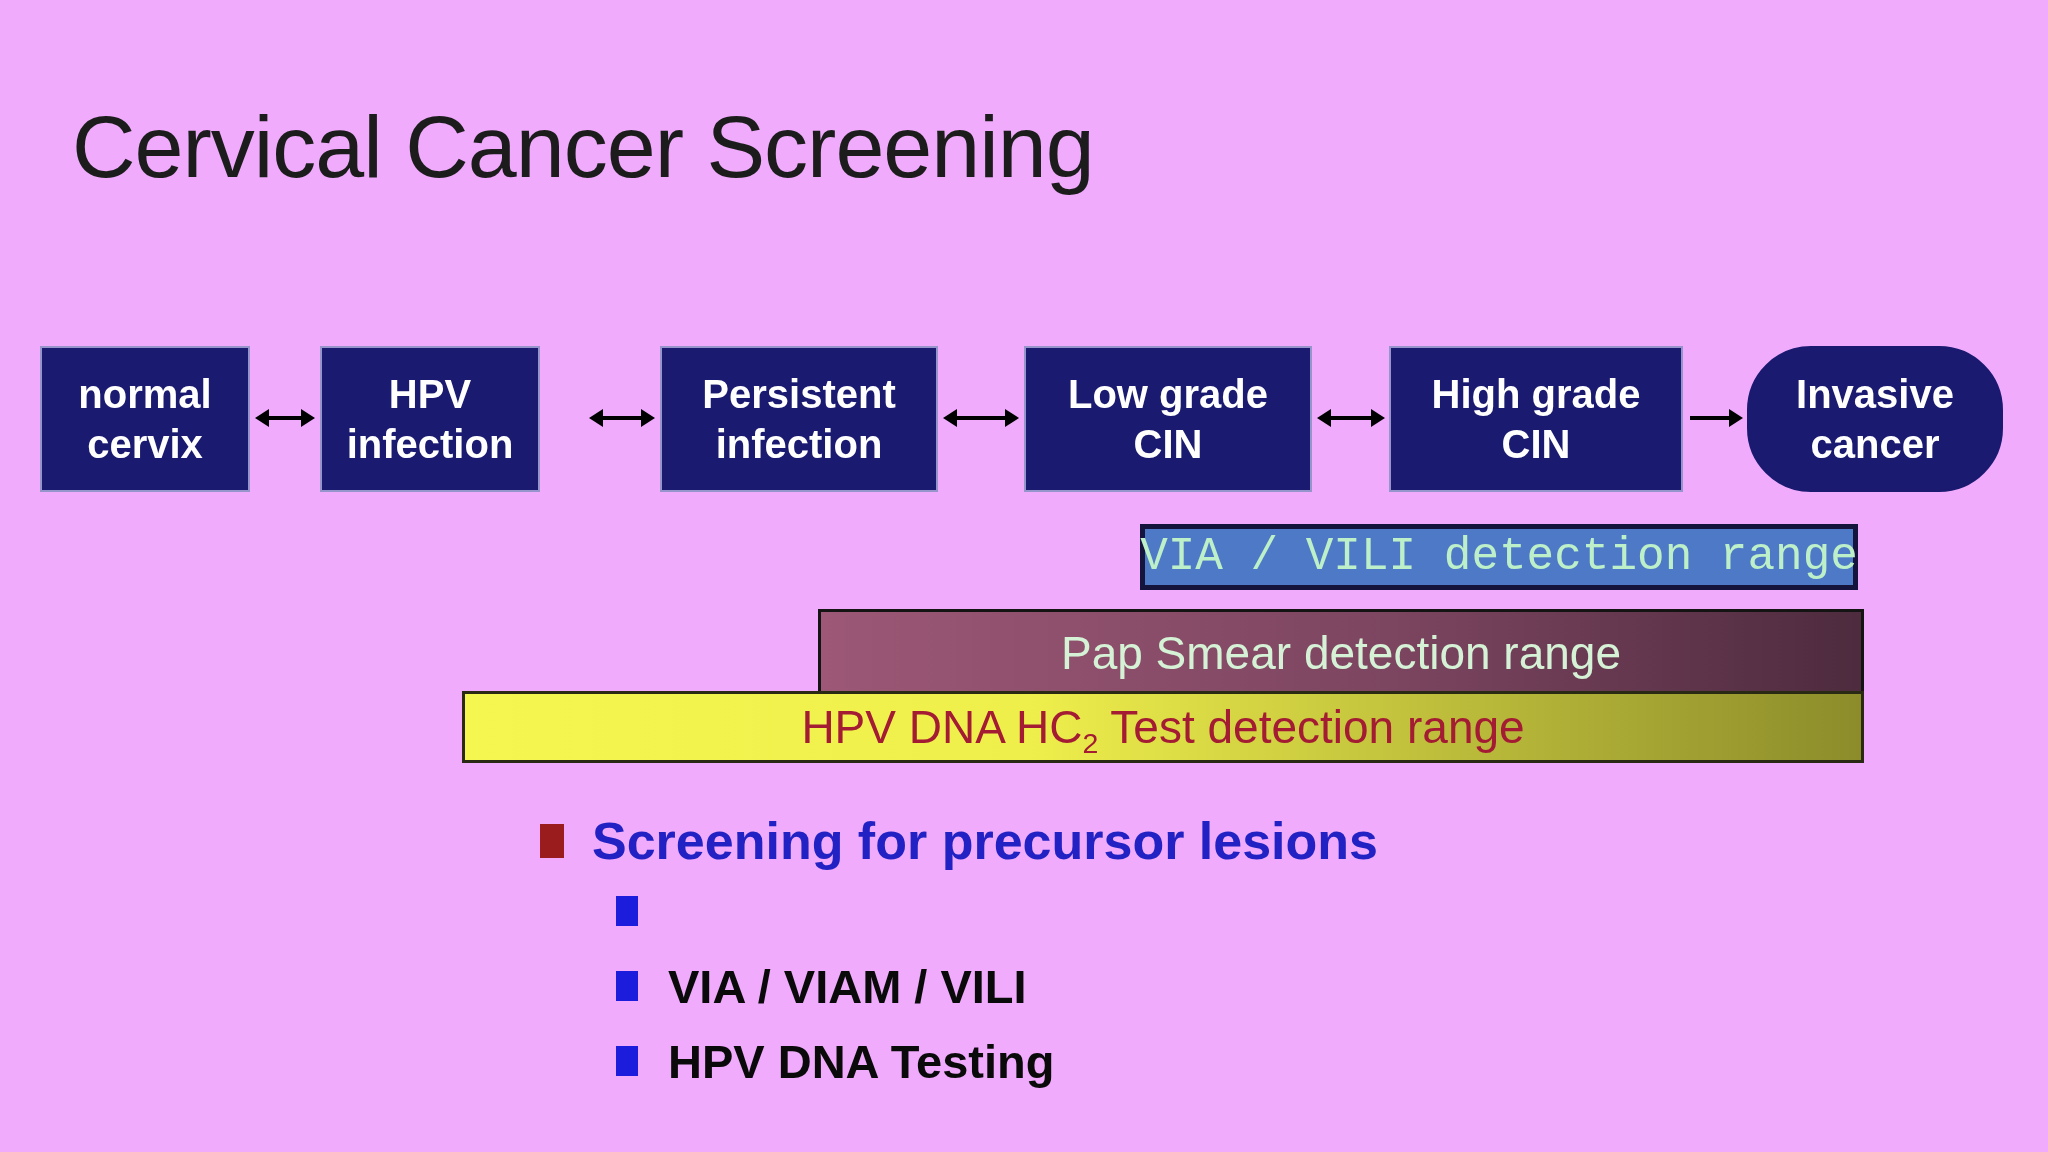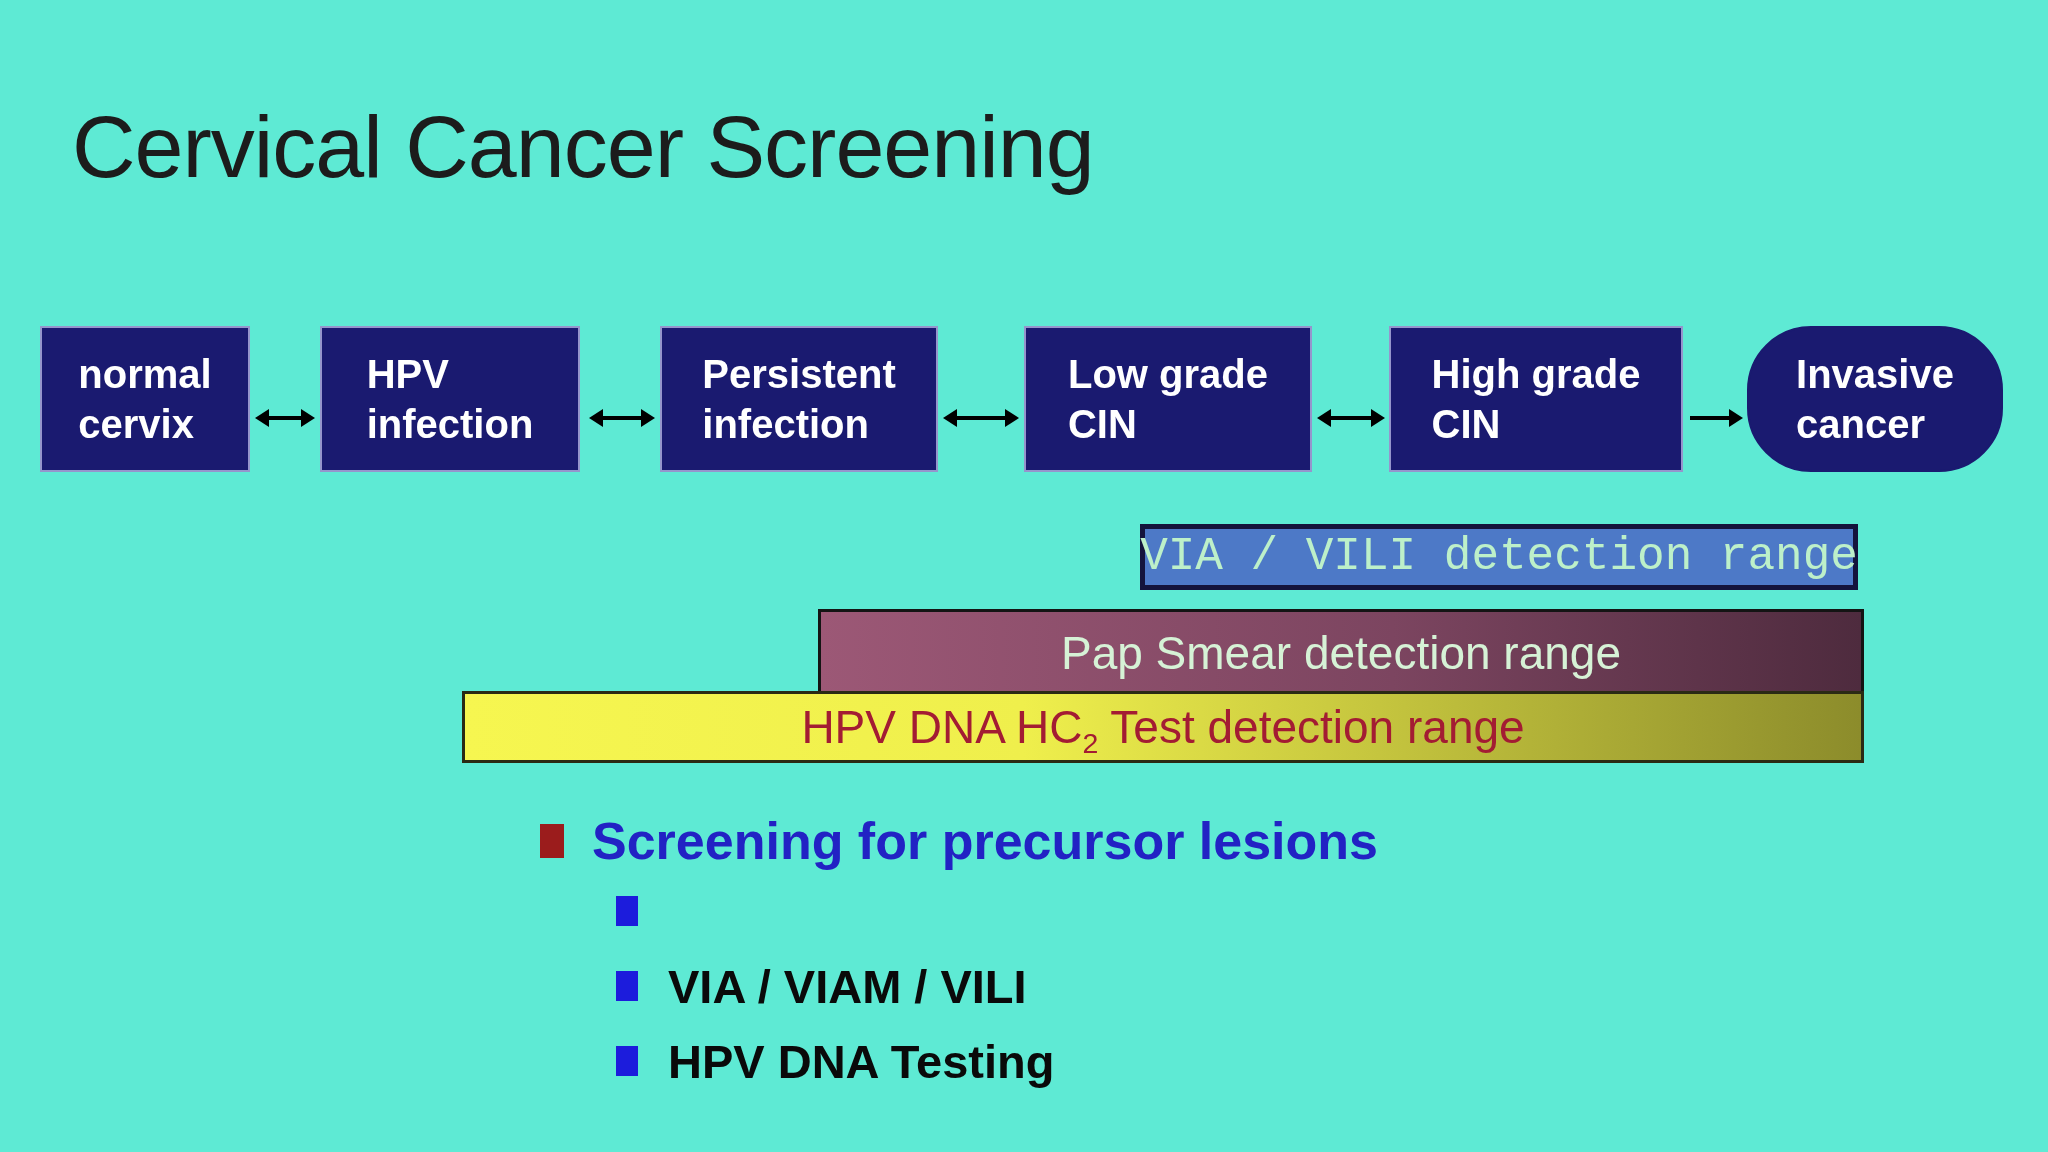--- a/index.html
+++ b/index.html
@@ -1,60 +1,61 @@
 <!DOCTYPE html>
 <html><head>
 <meta charset="utf-8">
 <style>
   html, body { margin: 0; padding: 0; background: #ffffff; }
   .slide {
     position: relative;
     width: 2048px;
     height: 1152px;
-    background: #5eead4;
+    background: #f0abfc;
     overflow: hidden;
     font-family: "Liberation Sans", sans-serif;
   }
 
   
   .title {
     position: absolute;
     left: 72px;
     top: 96px;
     margin: 0;
     font-size: 88px;
     font-weight: 300;
     letter-spacing: -1px;
     color: #1c1c1c;
     white-space: nowrap;
   }
 
   
   .stage {
     position: absolute;
-    top: 326px;
+    top: 346px;
     height: 146px;
     background: #1a1a70;
     border: 2px solid #9595cc;
     box-sizing: border-box;
     display: flex;
     align-items: center;
     justify-content: center;
+    text-align: center;
   }
   .stage-label {
     color: #ffffff;
     font-weight: bold;
     font-size: 40px;
     line-height: 1.25;
     white-space: pre-line;
   }
   .stage.rounded { border-radius: 64px; border-color: #1a1a70; }
 
   .b1 { left: 40px;   width: 210px; }
-  .b2 { left: 320px;  width: 260px; }
+  .b2 { left: 320px;  width: 220px; }
   .b3 { left: 660px;  width: 278px; }
   .b4 { left: 1024px; width: 288px; }
   .b5 { left: 1389px; width: 294px; }
   .b6 { left: 1747px; width: 256px; }
 
   .arrow {
     position: absolute;
     top: 404px;
     height: 28px;
     display: flex;

